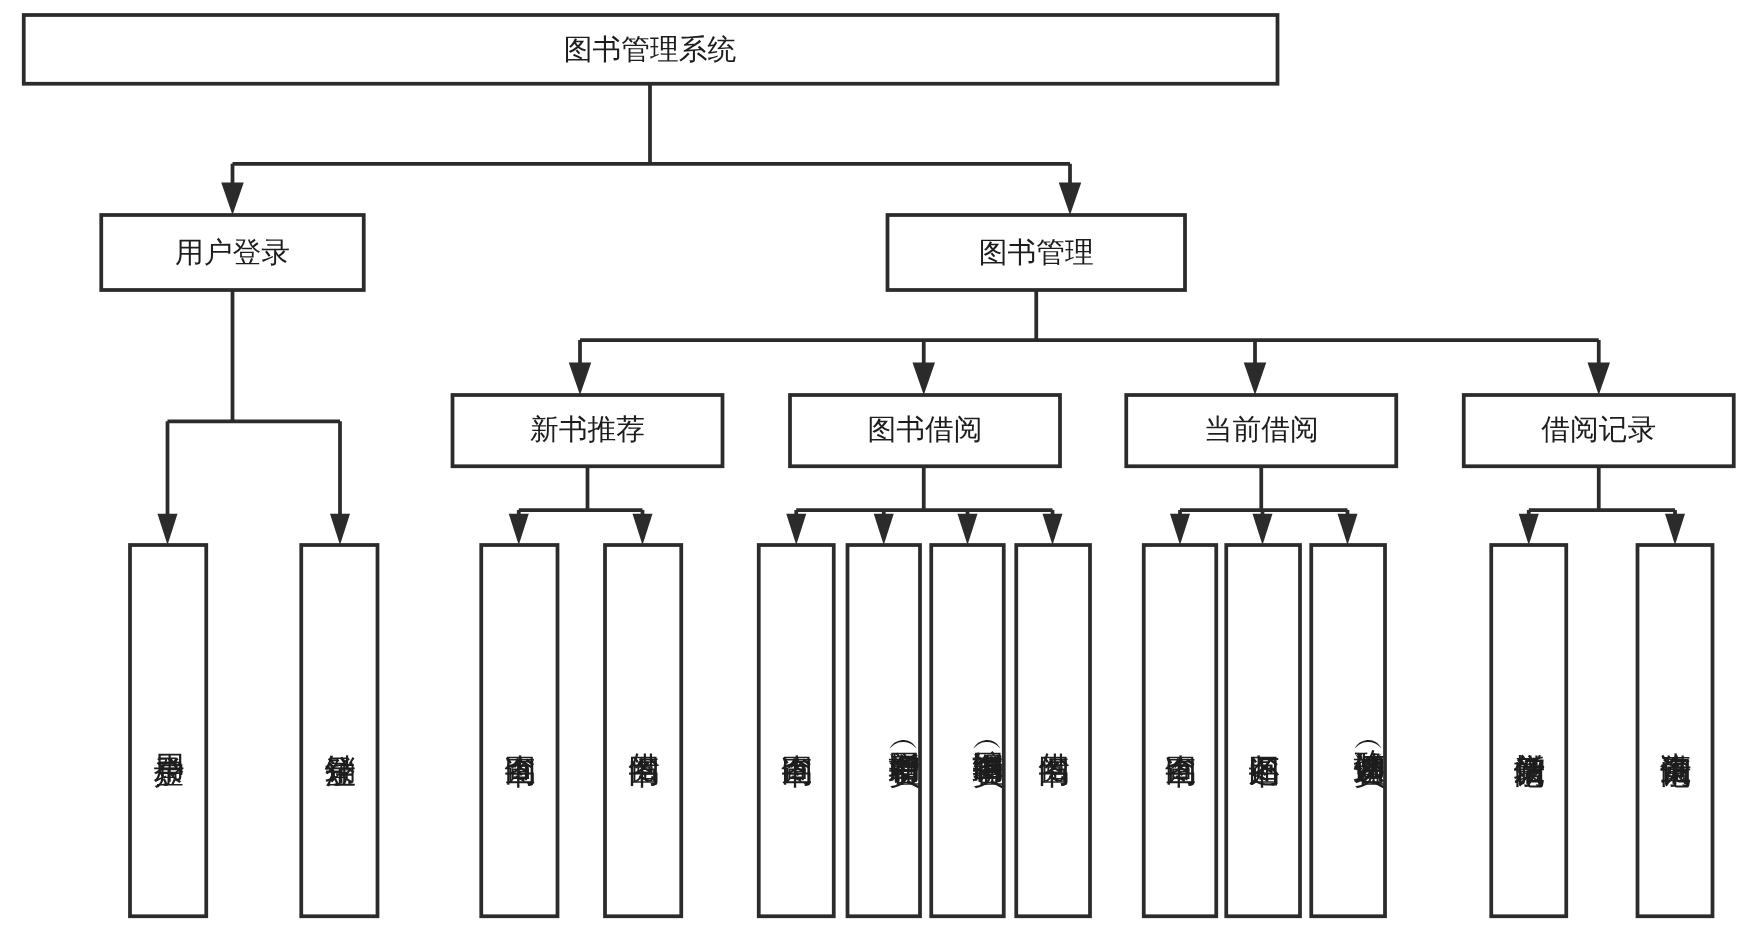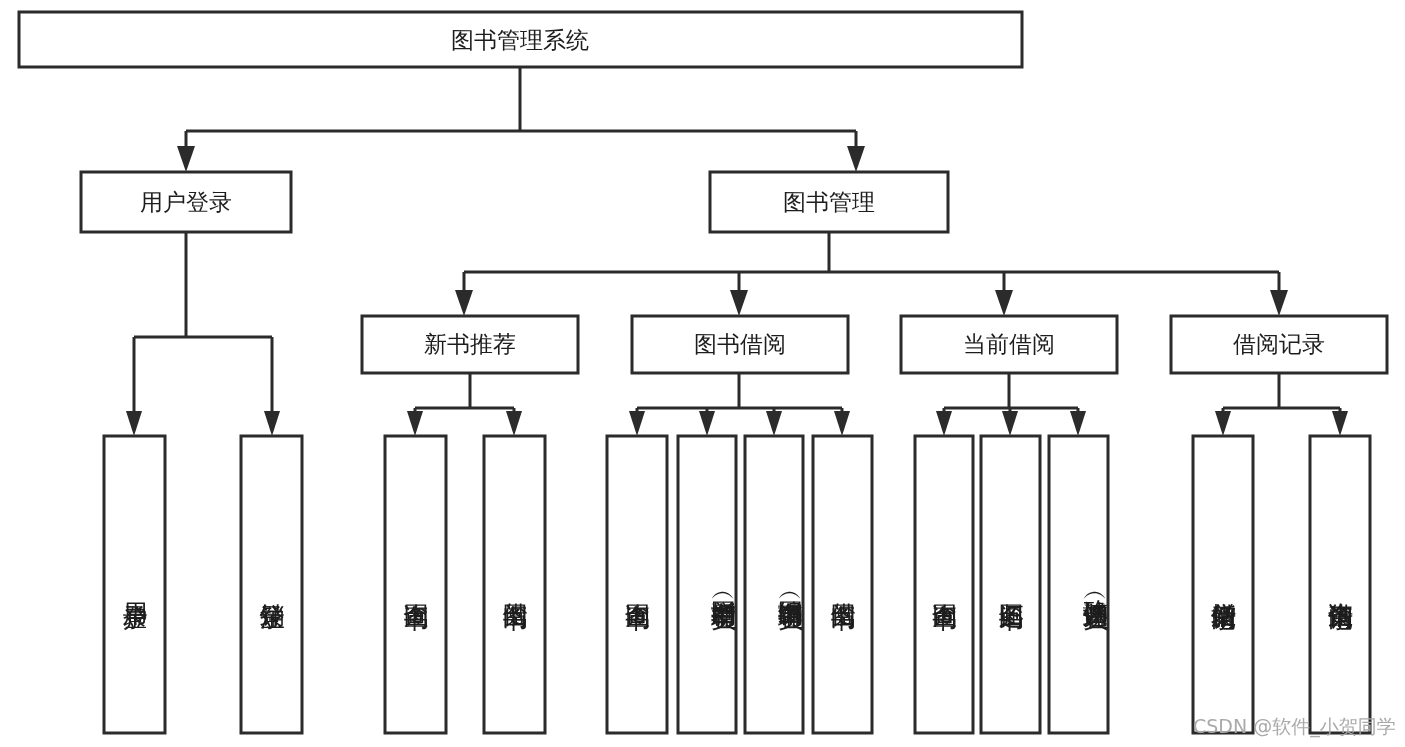--- a/index.html
+++ b/index.html
@@ -206,15 +206,14 @@
   <div class="leaf-label" style="left:745px; top:440px; width:58px; height:289px; display:flex; align-items:flex-start; justify-content:center;">编辑图书（管理员）</div>
   <div class="leaf-label" style="left:813px; top:436px; width:59px; height:297px; display:flex; align-items:center; justify-content:center;">借阅图书</div>
 
   <div class="leaf-label" style="left:915px; top:436px; width:58px; height:297px; display:flex; align-items:center; justify-content:center;">查询图书</div>
   <div class="leaf-label" style="left:981px; top:436px; width:59px; height:297px; display:flex; align-items:center; justify-content:center;">归还图书</div>
   <div class="leaf-label" style="left:1049px; top:440px; width:59px; height:289px; display:flex; align-items:flex-start; justify-content:center;">确认归还（管理员）</div>
 
   <div class="leaf-label" style="left:1193px; top:436px; width:60px; height:297px; display:flex; align-items:center; justify-content:center;">新增借阅记录</div>
   <div class="leaf-label" style="left:1310px; top:436px; width:60px; height:297px; display:flex; align-items:center; justify-content:center;">查询借阅记录</div>
 
-  <div class="watermark" style="left:1193px; top:714px;">CSDN @软件_小贺同学</div>
 
 </div>
 
 </body></html>

